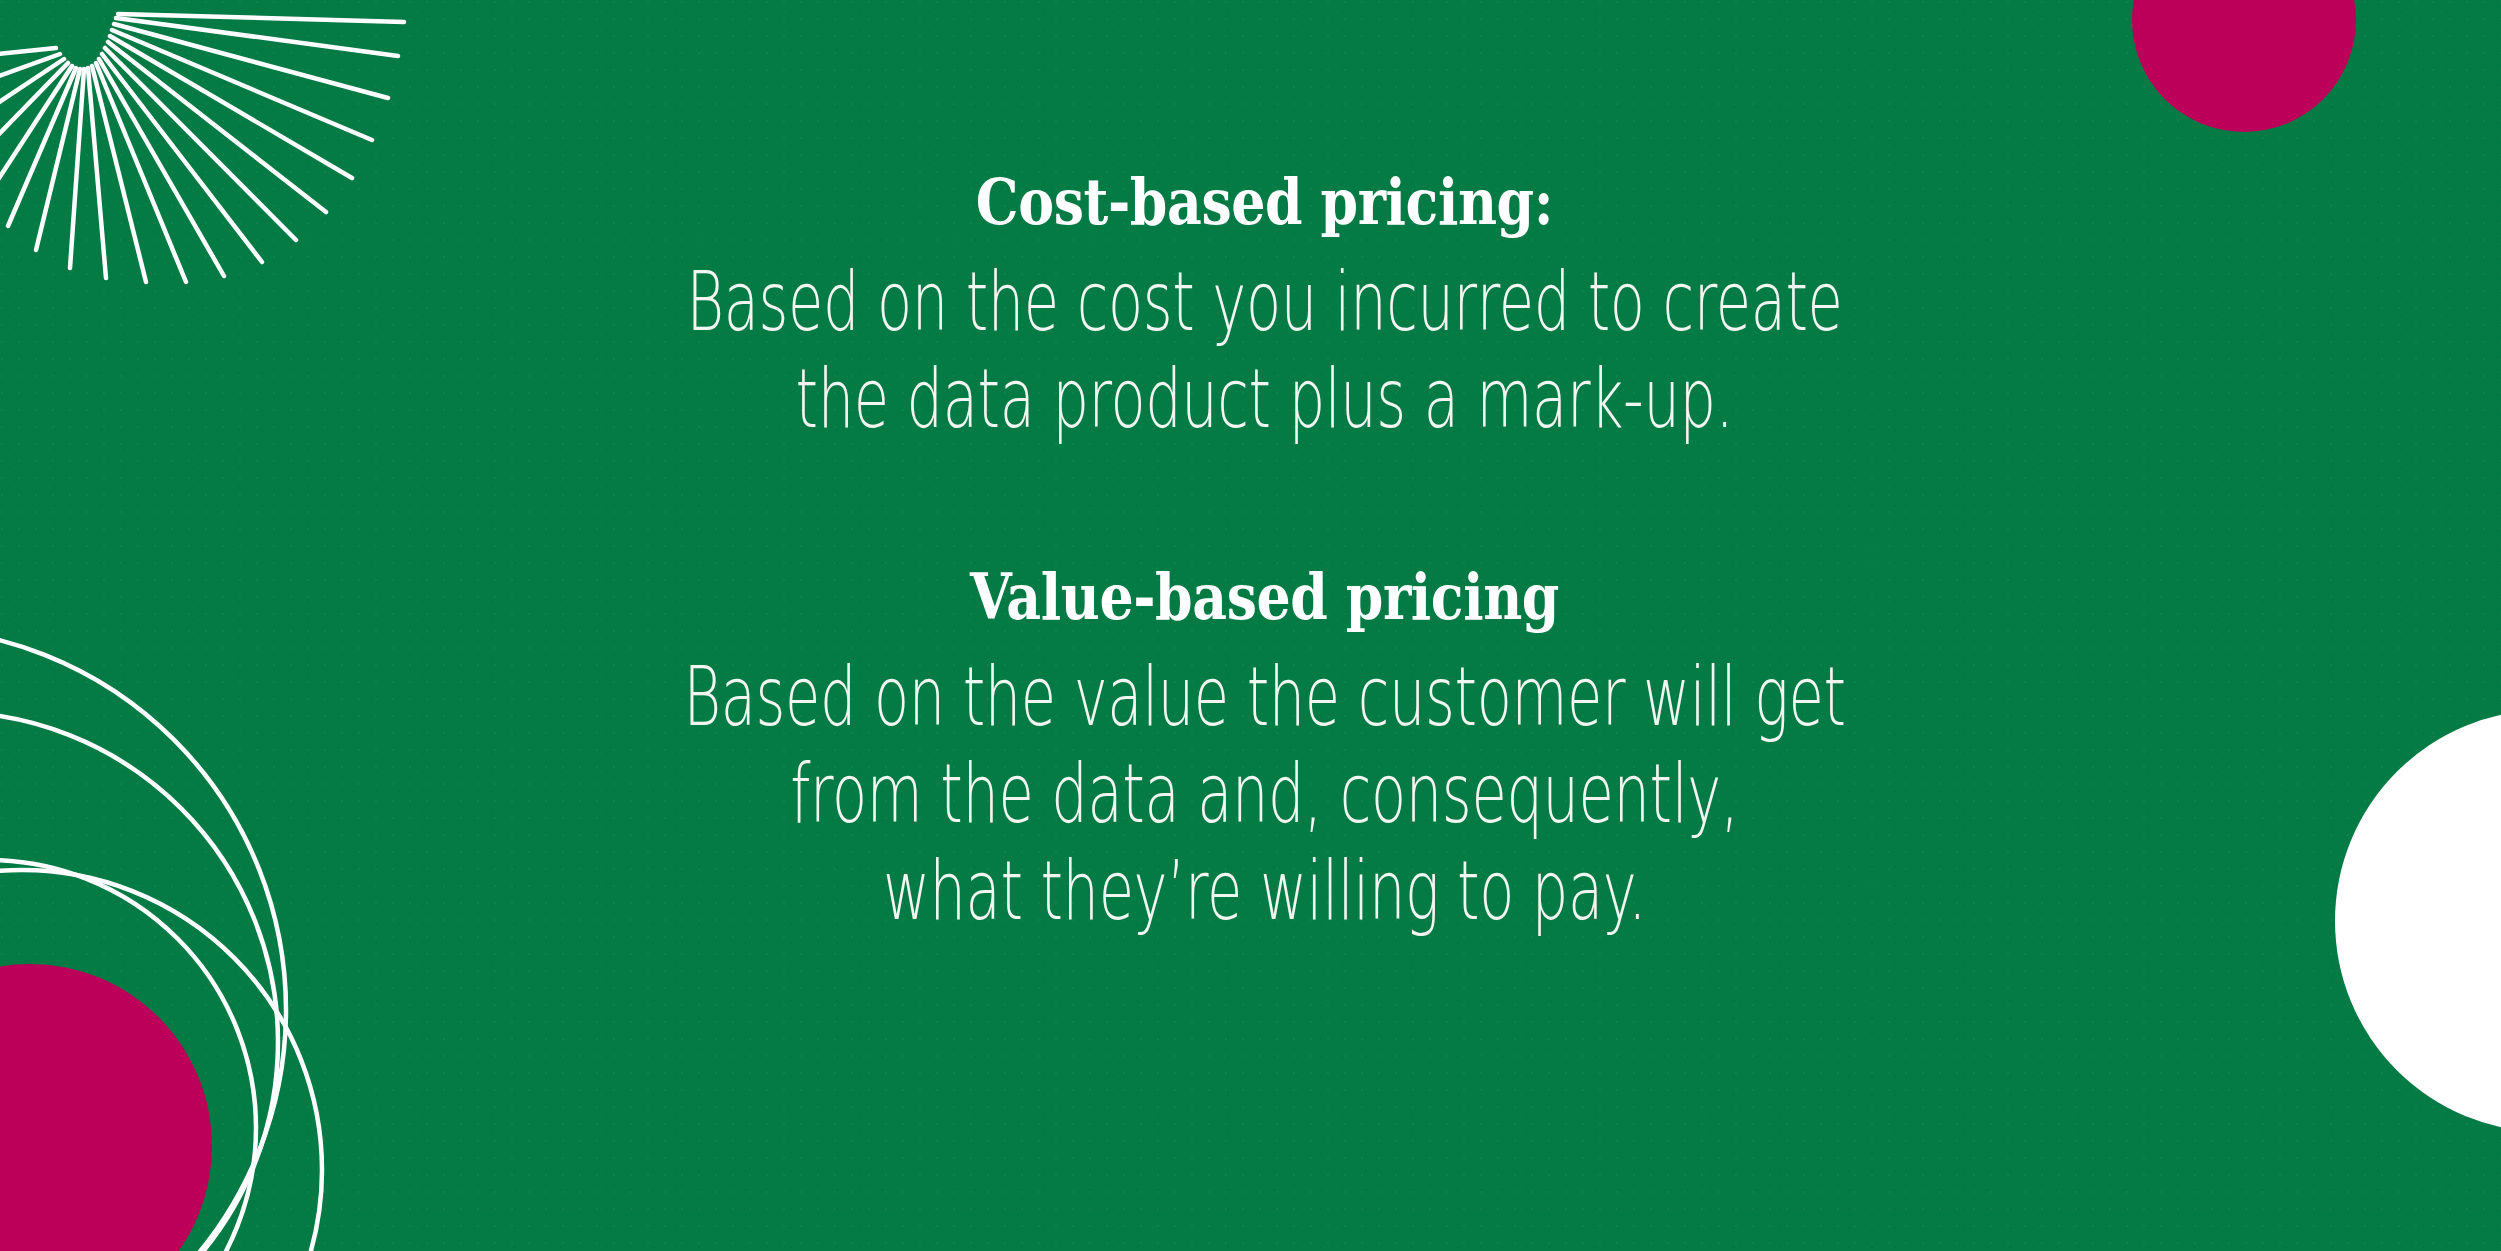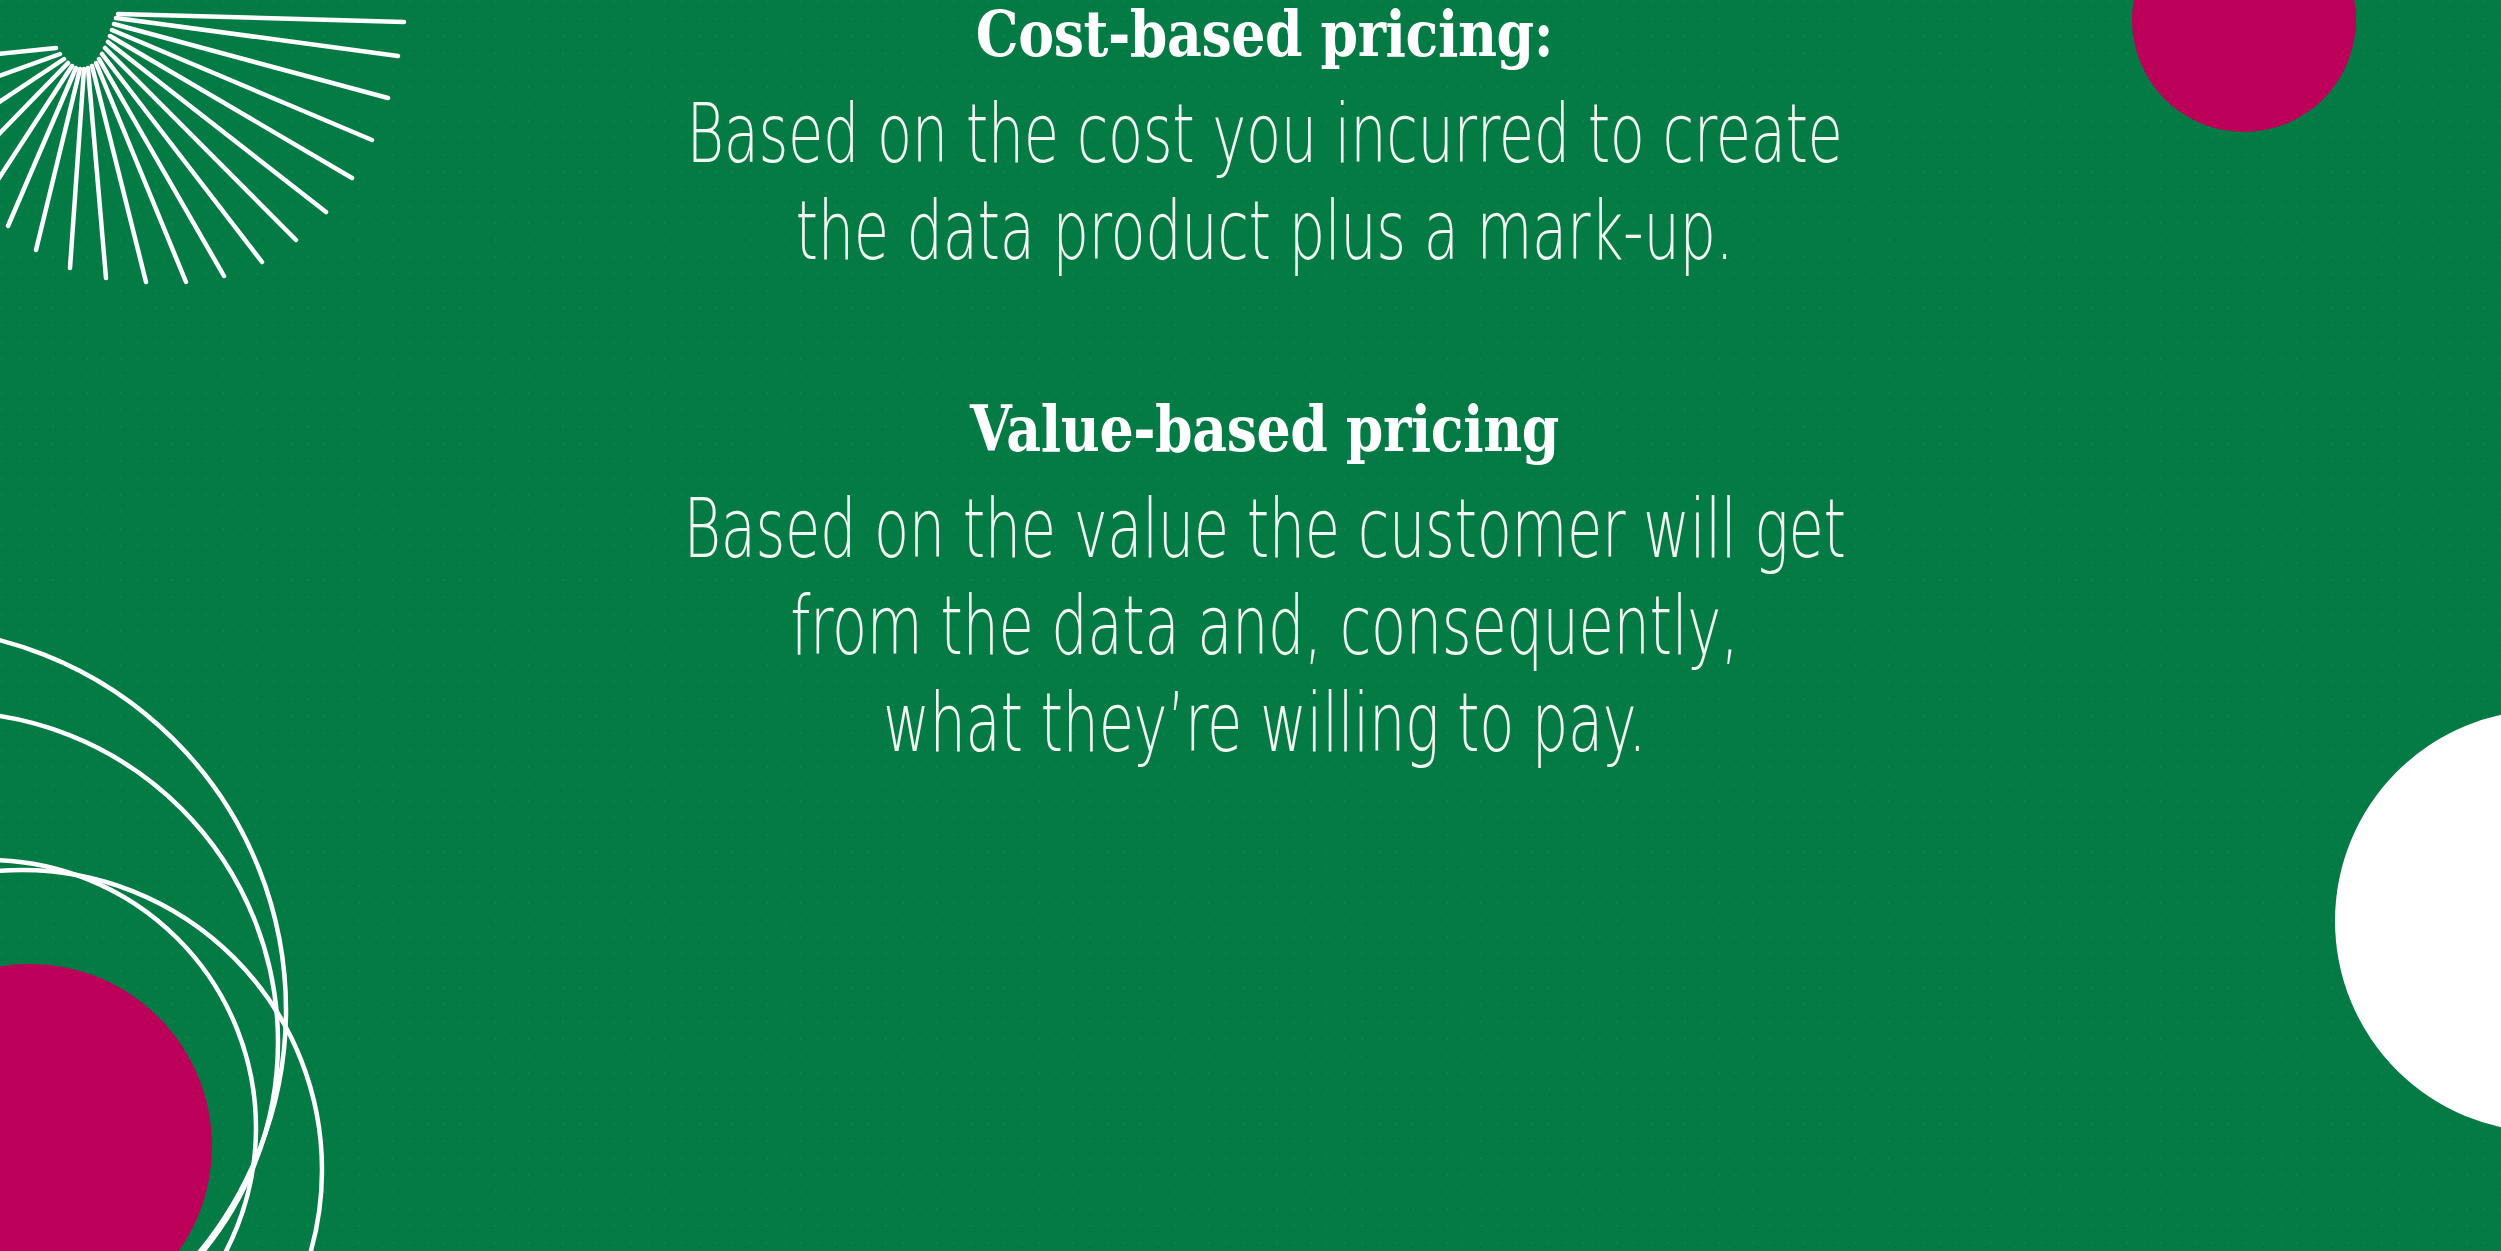--- a/index.html
+++ b/index.html
@@ -40,20 +40,21 @@
   #content {
     position: absolute;
     left: 0;
     top: 0;
     width: 2501px;
     height: 1245px;
     display: flex;
     flex-direction: column;
     align-items: center;
     justify-content: flex-start;
+    padding-top: 168px;
     box-sizing: border-box;
   }
   .block {
     width: 100%;
     text-align: center;
     transform: translateX(14px);
   }
   .heading {
     color: #ffffff;
     font-family: "DejaVu Serif", "Liberation Serif", serif;

